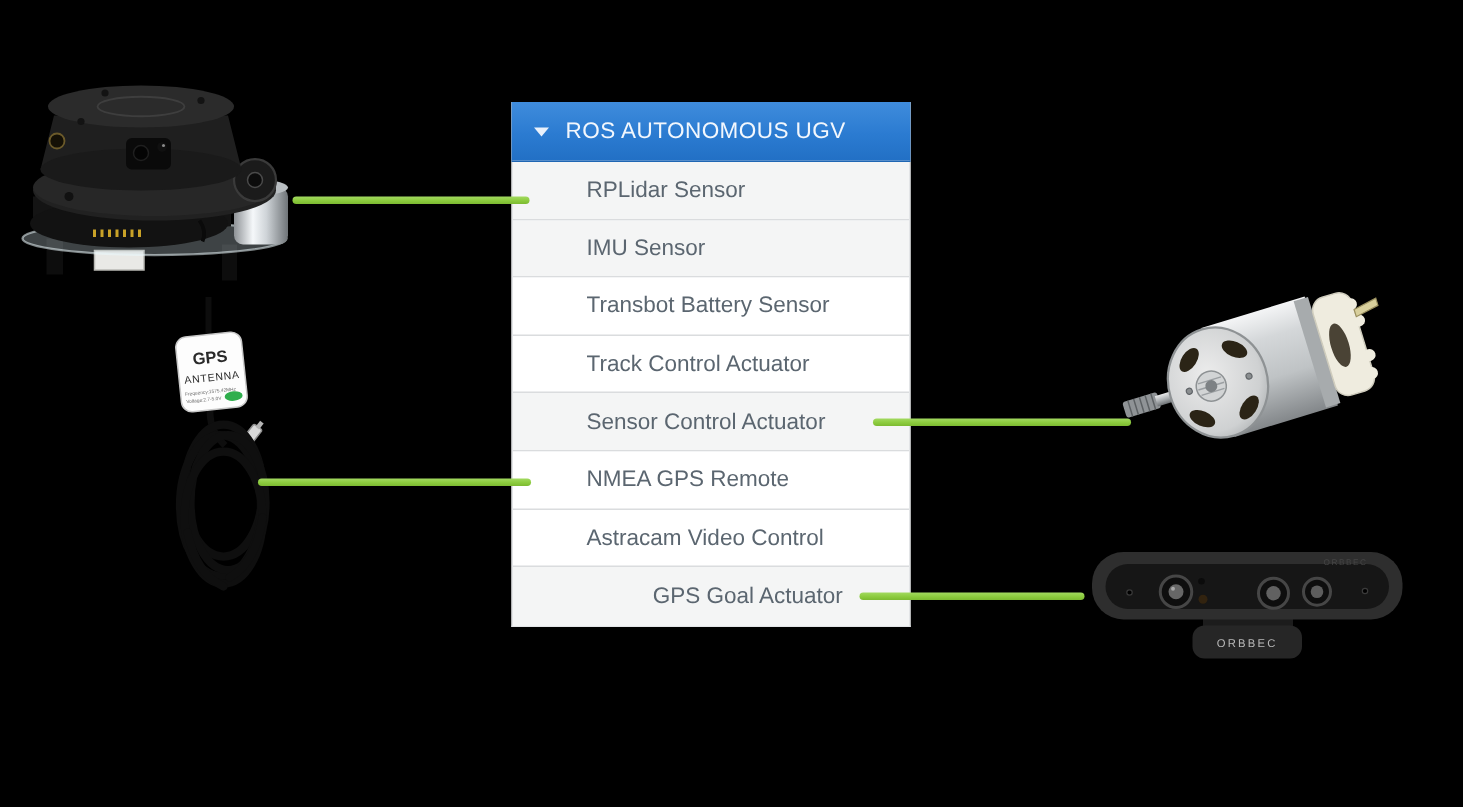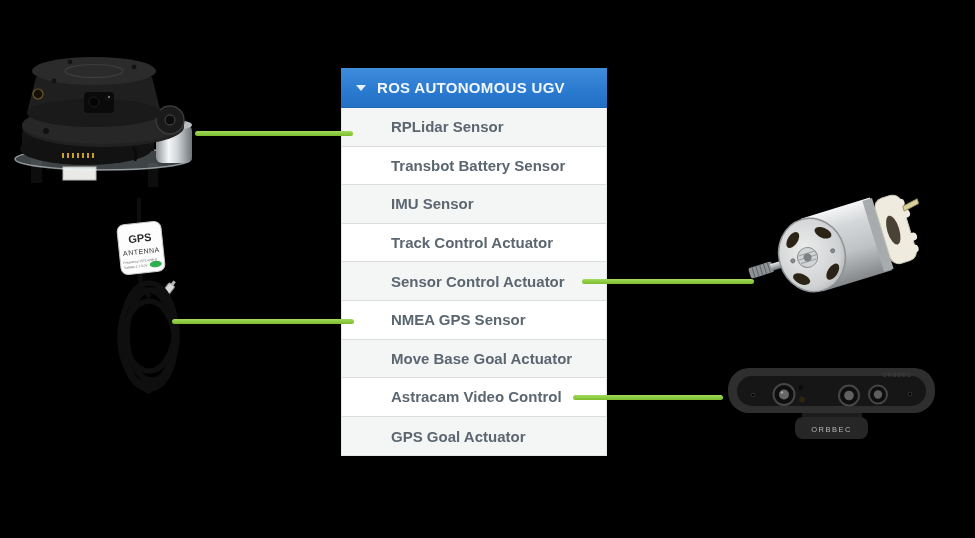--- a/index.html
+++ b/index.html
@@ -3,41 +3,41 @@
 <meta charset="utf-8">
 <style>
   html,body{margin:0;padding:0;background:#000;}
   #stage{
     position:relative;width:975px;height:538px;background:#000;overflow:hidden;
     font-family:"Liberation Sans","DejaVu Sans",sans-serif;
   }
   
   .menu-panel{
     position:absolute;left:341px;top:68px;width:266px;z-index:2;
-    box-sizing:border-box;background:#fff;border:1px solid #e3e5e7;border-top:none;font-weight:bold;
+    box-sizing:border-box;background:#fff;border:1px solid #e3e5e7;border-top:none;
   }
   .menu-header{
     height:39px;margin:-0px -1px 0 -1px;
     background:linear-gradient(180deg,#3f8cdc 0%,#2b7bd1 55%,#2270c5 100%);
     border-bottom:1px solid #1f66b3;
     display:flex;align-items:center;padding-left:15px;
     color:#f2f7fd;font-size:15px;letter-spacing:.3px;cursor:pointer;
   }
   .caret-down{
     width:0;height:0;margin-right:11px;
     border-left:5px solid transparent;border-right:5px solid transparent;
     border-top:6px solid #e9f1fb;
   }
   .menu-item{
     box-sizing:border-box;height:38.6px;display:flex;align-items:center;
     padding-left:49px;font-size:15px;color:#5b6670;background:#fff;
     border-bottom:1px solid #dadcde;cursor:pointer;
   }
   .menu-item.alt{background:#f4f5f5;}
-  .menu-item:last-child{border-bottom:none;}
+  .menu-item:last-child{border-bottom:none;justify-content:center;}
   
   .connector{
     position:absolute;height:5px;border-radius:2.5px;z-index:3;
     background:linear-gradient(180deg,#a2d960 0%,#8ccb3e 55%,#7cba31 100%);
   }
   #line-rplidar {left:195px;top:131px;width:158px;}
   #line-nmea    {left:172px;top:319px;width:182px;}
   #line-track   {left:582px;top:279px;width:172px;}
   #line-astracam{left:573px;top:395px;width:150px;}
   
@@ -243,37 +243,34 @@
   <div class="connector" id="line-astracam"></div>
 
   <div class="menu-panel">
     <div class="menu-header">
       <span class="caret-down"></span>
       <span>ROS AUTONOMOUS UGV</span>
     </div>
     <div class="menu-item alt">
         <span>RPLidar Sensor</span>
       </div>
+    <div class="menu-item alt">
+        <span>IMU Sensor</span>
+      </div>
     <div class="menu-item">
         <span>Transbot Battery Sensor</span>
       </div>
-    <div class="menu-item alt">
-        <span>IMU Sensor</span>
-      </div>
     <div class="menu-item">
         <span>Track Control Actuator</span>
       </div>
     <div class="menu-item alt">
         <span>Sensor Control Actuator</span>
       </div>
     <div class="menu-item">
-        <span>NMEA GPS Sensor</span>
-      </div>
-    <div class="menu-item alt">
-        <span>Move Base Goal Actuator</span>
+        <span>NMEA GPS Remote</span>
       </div>
     <div class="menu-item">
         <span>Astracam Video Control</span>
       </div>
     <div class="menu-item alt">
         <span>GPS Goal Actuator</span>
       </div>
   </div>
 
 </div>

